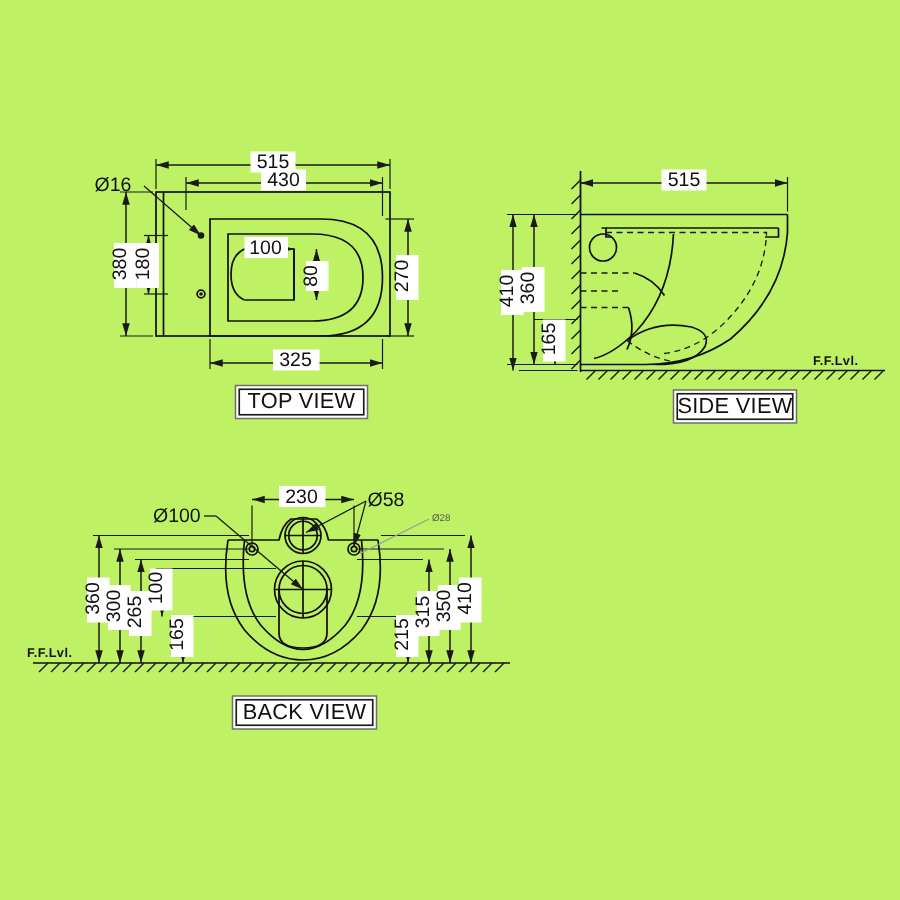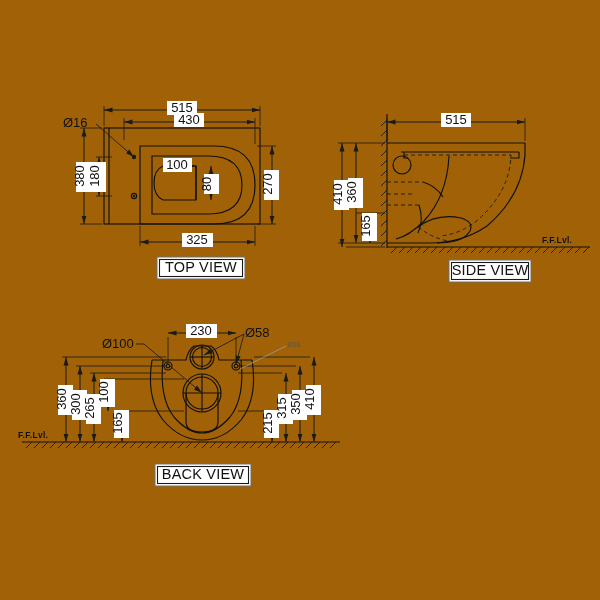--- a/index.html
+++ b/index.html
@@ -5,21 +5,21 @@
 <style>
   html, body {
     margin: 0;
     padding: 0;
     background: #ffffff;
   }
   #sheet {
     position: relative;
     width: 600px;
     height: 600px;
-    background: #a16207;
+    background: #bef264;
     font-family: "Liberation Sans", sans-serif;
     overflow: hidden;
   }
   #sheet svg {
     position: absolute;
     top: 0;
     left: 0;
     width: 600px;
     height: 600px;
   }

